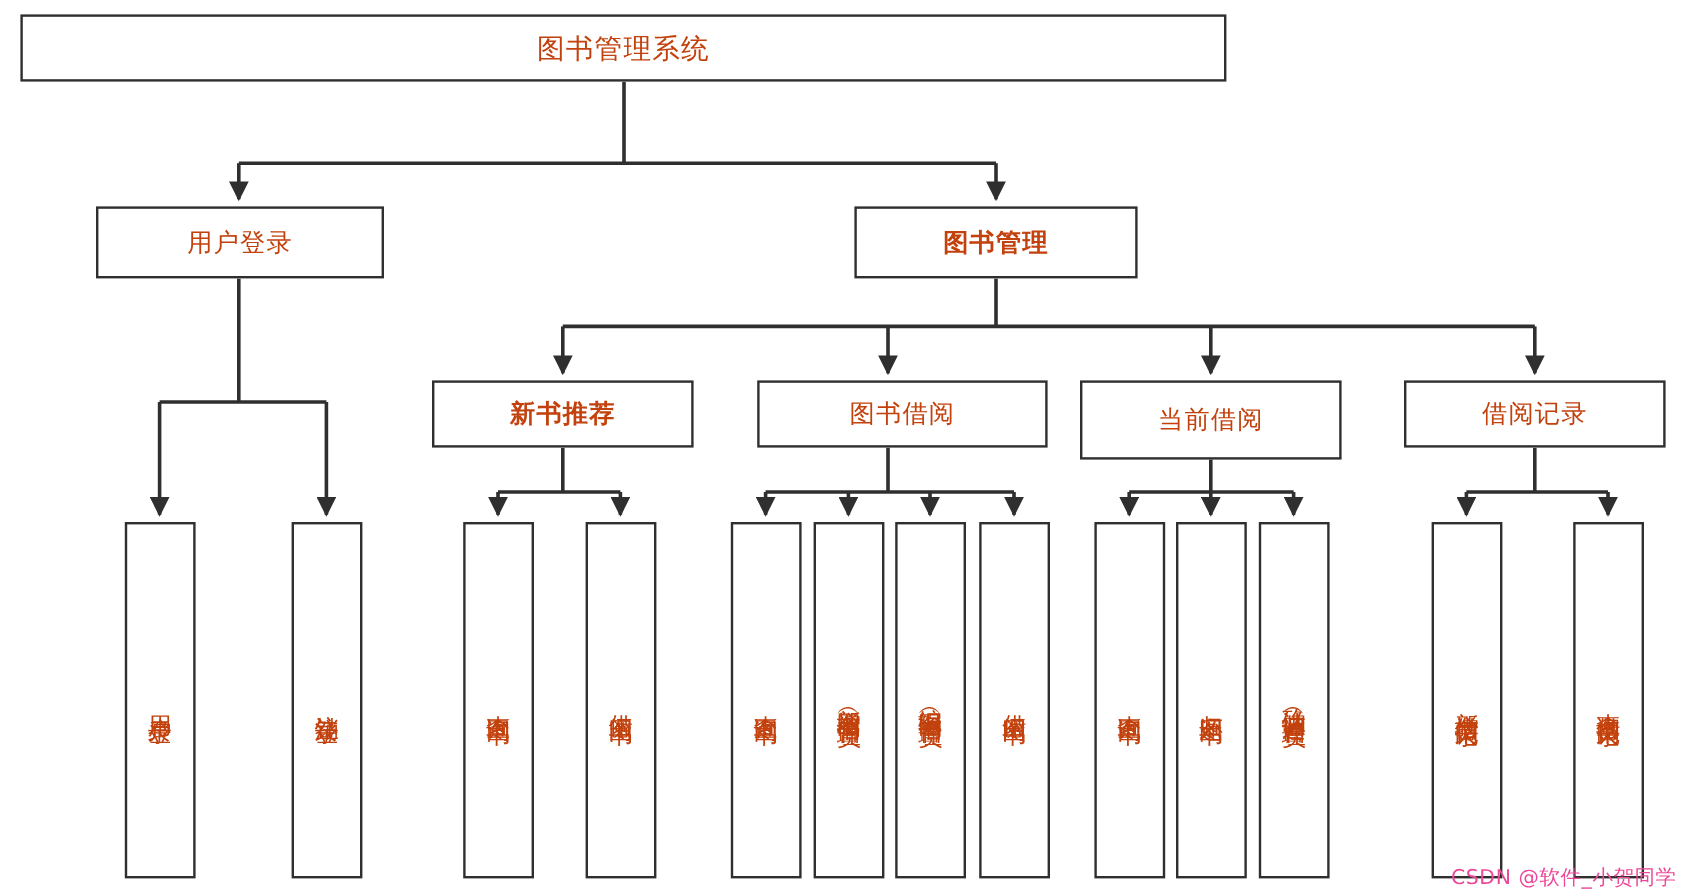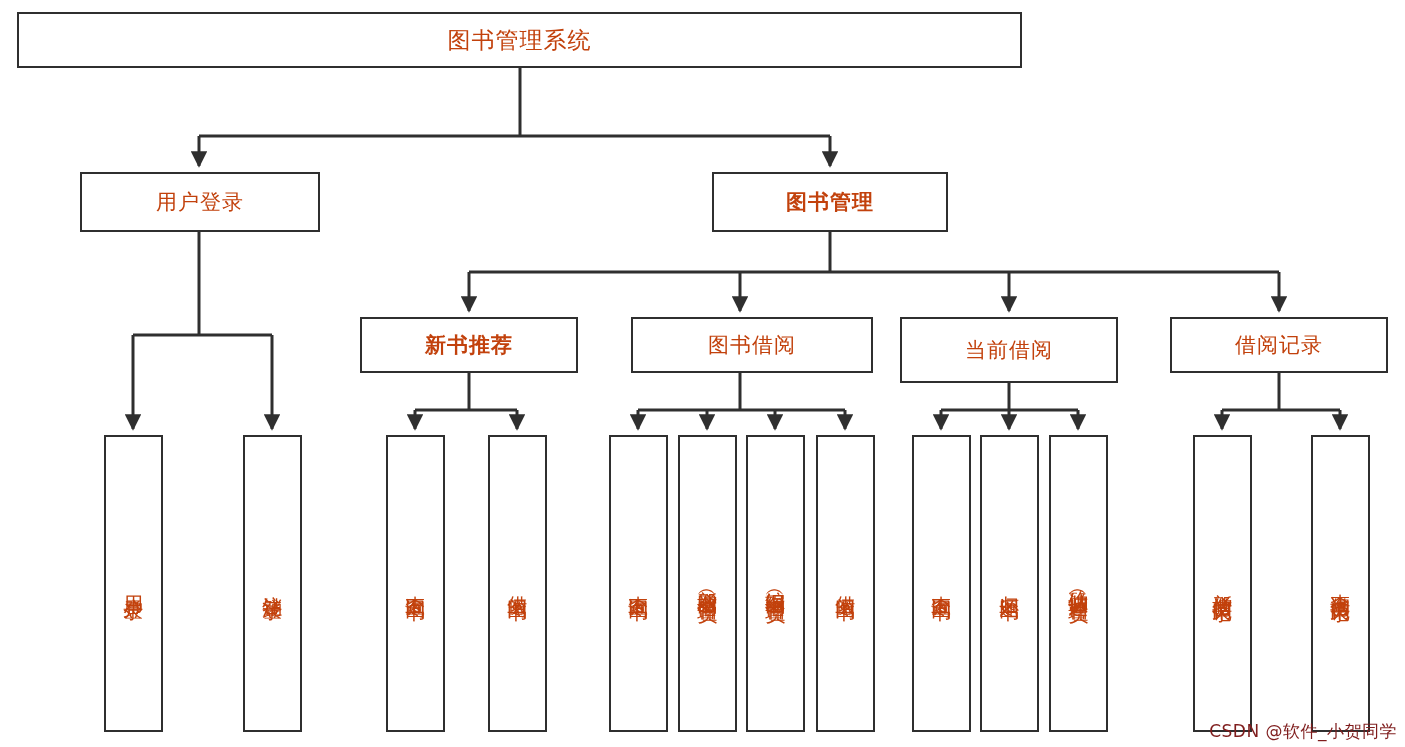--- a/index.html
+++ b/index.html
@@ -52,21 +52,21 @@
     line-height: 1.12;
     letter-spacing: 2px;
     white-space: normal;
     max-height: 100%;
   }
   #watermark {
     position: absolute;
     right: 8px;
     bottom: 4px;
     font-size: 17px;
-    color: #7f1d1d;
+    color: #ec4899;
     letter-spacing: 0.5px;
     z-index: 5;
     white-space: nowrap;
   }
 </style>
 </head>
 <body>
 
 <div id="canvas">
 

